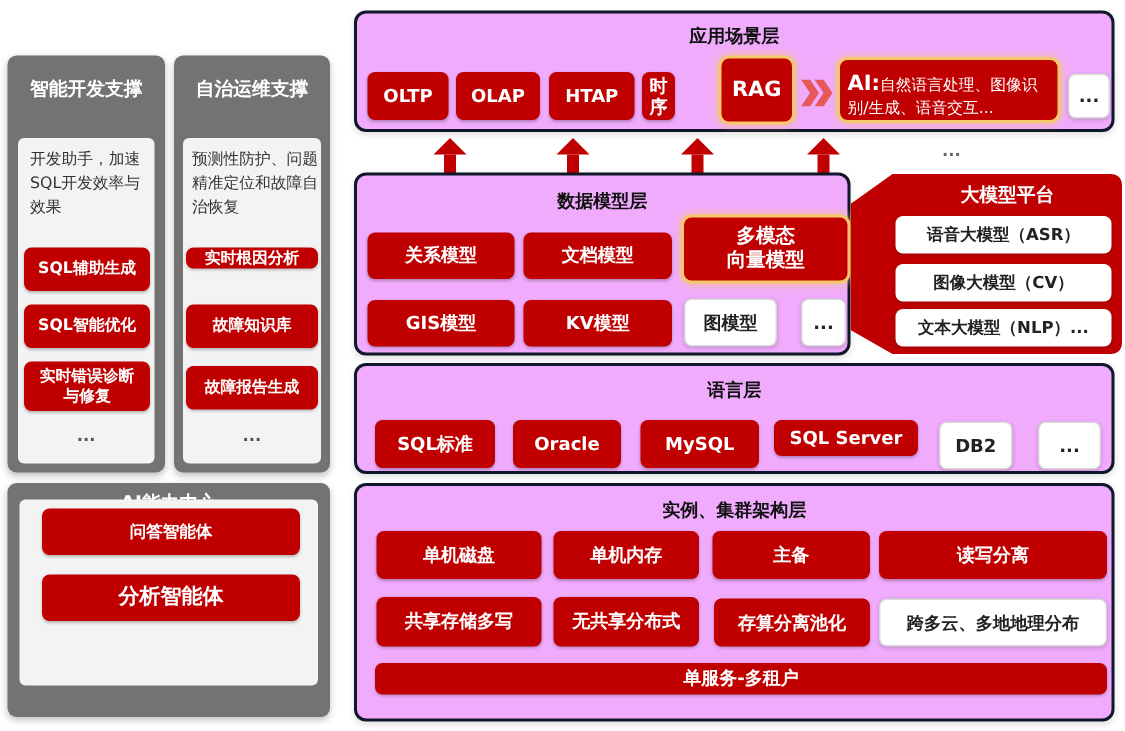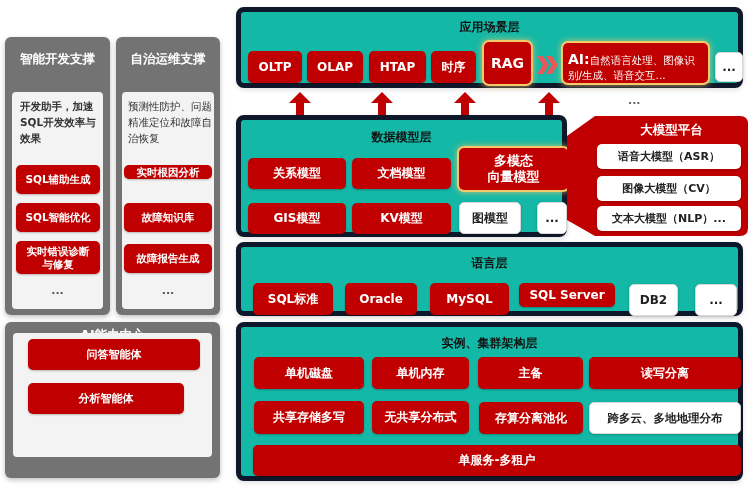--- a/index.html
+++ b/index.html
@@ -2,38 +2,38 @@
 <html><head>
 <meta charset="utf-8">
 <style>
   * { box-sizing: border-box; margin: 0; padding: 0; }
   html, body { width: 750px; height: 487px; overflow: hidden; background: #ffffff; }
   body { position: relative; font-family: "DejaVu Sans", "Liberation Sans", sans-serif; font-weight: bold; }
   .abs { position: absolute; }
   .rbtn { position: absolute; background: #c00000; color: #fff; border-radius: 5px; display: flex; align-items: center; justify-content: center; text-align: center; font-size: 12px; box-shadow: 0 1px 2px rgba(0,0,0,0.25); line-height: 1.2; }
   .wbtn { position: absolute; background: #ffffff; color: #222; border: 1px solid #d8d8d8; border-radius: 5px; display: flex; align-items: center; justify-content: center; font-size: 12px; box-shadow: 0 1px 3px rgba(0,0,0,0.2); }
   .glow { box-shadow: 0 0 0 2px #f6c86a, 0 0 6px 2px rgba(246,200,106,0.8); }
-  .layer { position: absolute; background: #14b8a6; border: 5px solid #0f172a; border-radius: 8px; box-shadow: 0 2px 5px rgba(0,0,0,0.12); }
+  .layer { position: absolute; background: #f0abfc; border: 2px solid #0f172a; border-radius: 8px; box-shadow: 0 2px 5px rgba(0,0,0,0.12); }
   .layer-title { position: absolute; left: 0; right: 0; text-align: center; font-size: 12px; color: #111; }
   .side-panel { position: absolute; background: #737373; border-radius: 6px; box-shadow: 0 2px 5px rgba(0,0,0,0.25); }
   .side-title { position: absolute; left: 0; right: 0; text-align: center; color: #fff; font-size: 12.5px; }
   .side-inner { position: absolute; background: #f3f3f3; border-radius: 4px; }
   .side-desc { position: absolute; font-size: 10.5px; font-weight: normal; color: #333; line-height: 16px; }
   .dots { position: absolute; font-size: 11px; color: #555; text-align: center; left: 0; right: 0; }
   .arrow { position: absolute; width: 22px; height: 24px; }
   .arrow .head { width: 0; height: 0; border-left: 11px solid transparent; border-right: 11px solid transparent; border-bottom: 11px solid #c00000; }
   .arrow .stem { width: 8px; height: 13px; background: #c00000; margin-left: 7px; }
 </style>
 </head>
 <body>
 
 <div class="side-panel" style="left:5px; top:37px; width:105px; height:278px;">
   <div class="side-title" style="top:14px;">智能开发支撑</div>
   <div class="side-inner" style="left:7px; top:55px; width:91px; height:217px;">
-    <div class="side-desc" style="left:8px; top:6px; width:80px;font-weight:bold;">开发助手，加速SQL开发效率与效果</div>
+    <div class="side-desc" style="left:8px; top:6px; width:80px;">开发助手，加速SQL开发效率与效果</div>
     <div class="rbtn" style="left:4px; top:73px; width:84px; height:29px; font-size:10.5px;">SQL辅助生成</div>
     <div class="rbtn" style="left:4px; top:111px; width:84px; height:29px; font-size:10.5px;">SQL智能优化</div>
     <div class="rbtn" style="left:4px; top:149px; width:84px; height:33px; font-size:10.5px; padding:0 6px;">实时错误诊断与修复</div>
     <div class="dots" style="top:192px;">...</div>
   </div>
 </div>
 
 <div class="side-panel" style="left:116px; top:37px; width:104px; height:278px;">
   <div class="side-title" style="top:14px;">自治运维支撑</div>
   <div class="side-inner" style="left:6px; top:55px; width:92px; height:217px;">
@@ -42,30 +42,30 @@
     <div class="rbtn" style="left:2px; top:111px; width:88px; height:29px; font-size:10.5px;">故障知识库</div>
     <div class="rbtn" style="left:2px; top:152px; width:88px; height:29px; font-size:10.5px;">故障报告生成</div>
     <div class="dots" style="top:192px;">...</div>
   </div>
 </div>
 
 <div class="side-panel" style="left:5px; top:322px; width:215px; height:156px;">
   <div class="side-title" style="top:5px;">AI能力中心</div>
   <div class="side-inner" style="left:8px; top:11px; width:199px; height:124px;">
     <div class="rbtn" style="left:15px; top:6px; width:172px; height:31px; font-size:11px;">问答智能体</div>
-    <div class="rbtn" style="left:15px; top:50px; width:156px; height:31px; font-size:11px;">分析智能体</div>
+    <div class="rbtn" style="left:15px; top:50px; width:172px; height:31px; font-size:14px;">分析智能体</div>
   </div>
 </div>
 
 <div class="layer" style="left:236px; top:7px; width:507px; height:81px;">
   <div class="layer-title" style="top:7px;">应用场景层</div>
   <div class="rbtn" style="left:7px; top:39px; width:54px; height:32px;">OLTP</div>
   <div class="rbtn" style="left:66px; top:39px; width:56px; height:32px;">OLAP</div>
   <div class="rbtn" style="left:128px; top:39px; width:57px; height:32px;">HTAP</div>
-  <div class="rbtn" style="left:190px; top:39px; width:45px; height:32px;">时序</div>
+  <div class="rbtn" style="left:190px; top:39px; width:22px; height:32px;">时序</div>
   <div class="rbtn glow" style="left:243px; top:30px; width:47px; height:42px; font-size:14px;">RAG</div>
   <div class="abs" style="left:296px; top:44px; width:22px; height:18px;">
     <svg width="22" height="18" viewBox="0 0 22 18">
         <polygon points="0,0 6,0 12,9 6,18 0,18 6,9" fill="#e8585a"></polygon>
         <polygon points="9,0 15,0 21,9 15,18 9,18 15,9" fill="#e8585a"></polygon>
       </svg>
   </div>
   <div class="rbtn glow" style="left:322px; top:31px; width:145px; height:40px; justify-content:flex-start; padding-left:5px; font-size:10.5px; font-weight:normal; text-align:left; line-height:15px;align-items:flex-end;">
     <div style="width:138px;"><span style="font-weight:bold; font-size:14px;">AI:</span><span>自然语言处理、图像识别/生成、语音交互...</span></div>
   </div>
@@ -127,14 +127,14 @@
 <div class="layer" style="left:236px; top:322px; width:507px; height:159px;">
   <div class="layer-title" style="top:8px;">实例、集群架构层</div>
   <div class="rbtn" style="left:13px; top:30px; width:110px; height:32px;">单机磁盘</div>
   <div class="rbtn" style="left:131px; top:30px; width:97px; height:32px;">单机内存</div>
   <div class="rbtn" style="left:237px; top:30px; width:105px; height:32px;">主备</div>
   <div class="rbtn" style="left:348px; top:30px; width:152px; height:32px;">读写分离</div>
   <div class="rbtn" style="left:13px; top:74px; width:110px; height:33px;">共享存储多写</div>
   <div class="rbtn" style="left:131px; top:74px; width:97px; height:33px;">无共享分布式</div>
   <div class="rbtn" style="left:238px; top:75px; width:104px; height:32px;">存算分离池化</div>
   <div class="wbtn" style="left:348px; top:75px; width:152px; height:32px; font-size:11.5px;">跨多云、多地地理分布</div>
-  <div class="rbtn" style="left:12px; top:118px; width:488px; height:31px;">单服务-多租户</div>
+  <div class="rbtn" style="left:12px; top:118px; width:488px; height:21px;">单服务-多租户</div>
 </div>
 
 </body></html>

